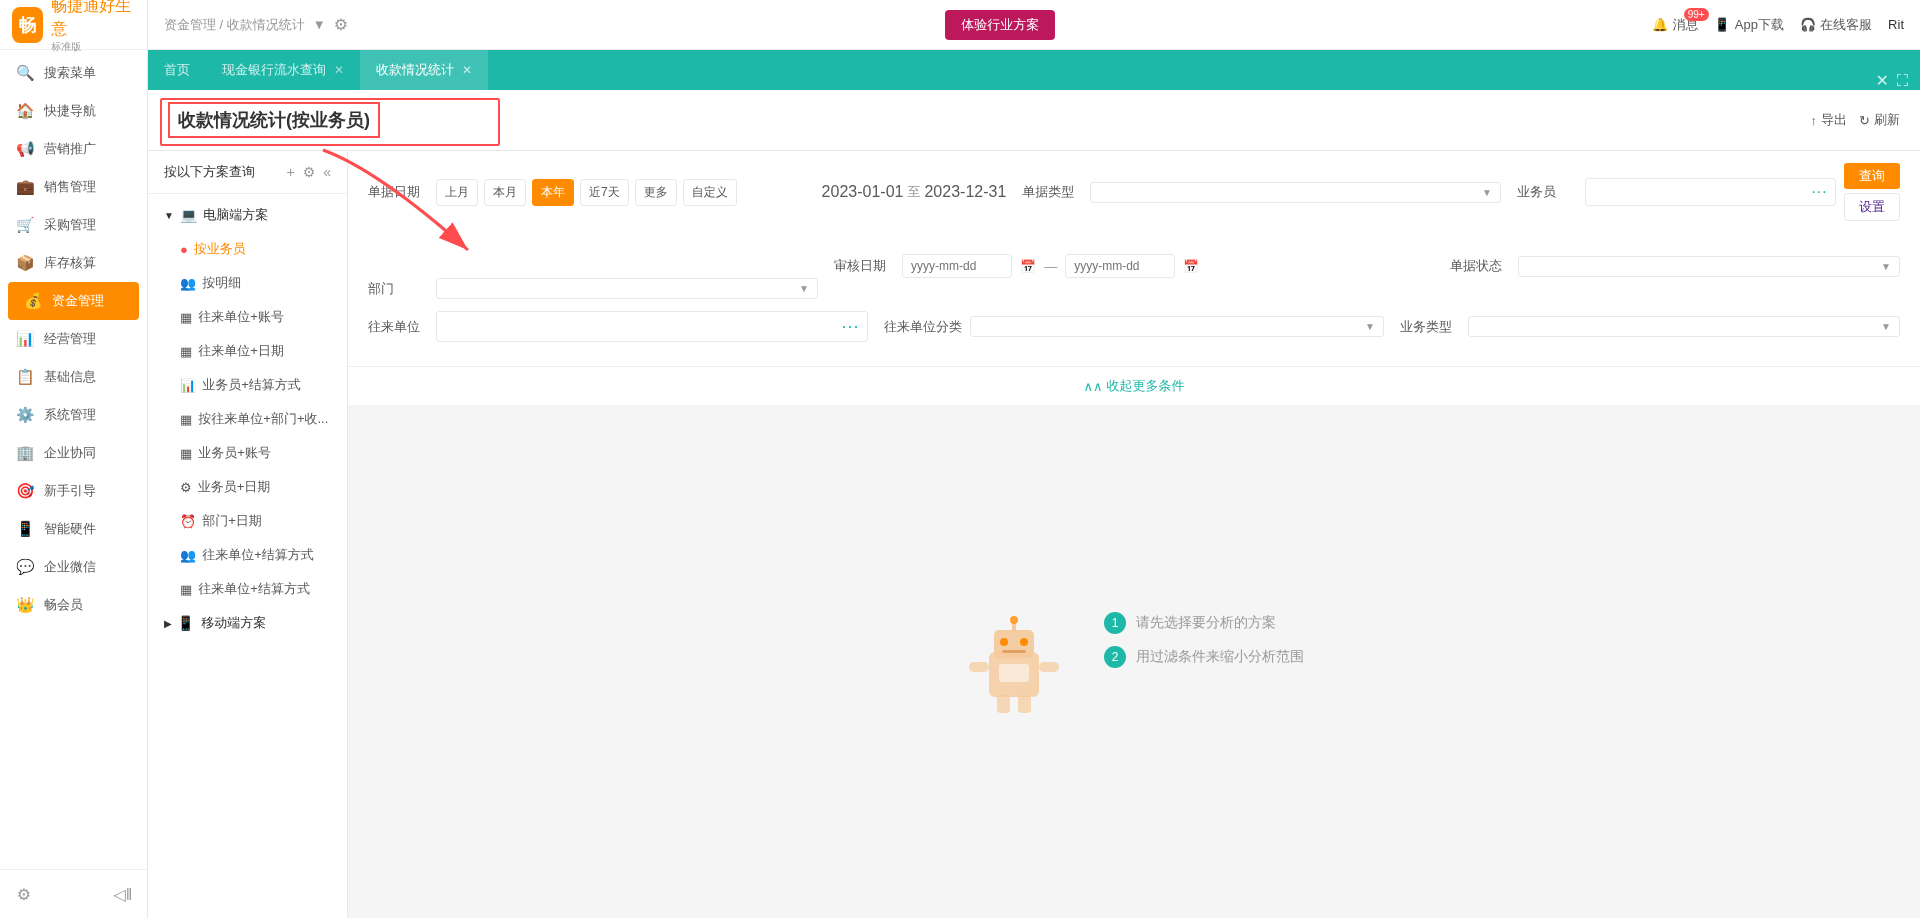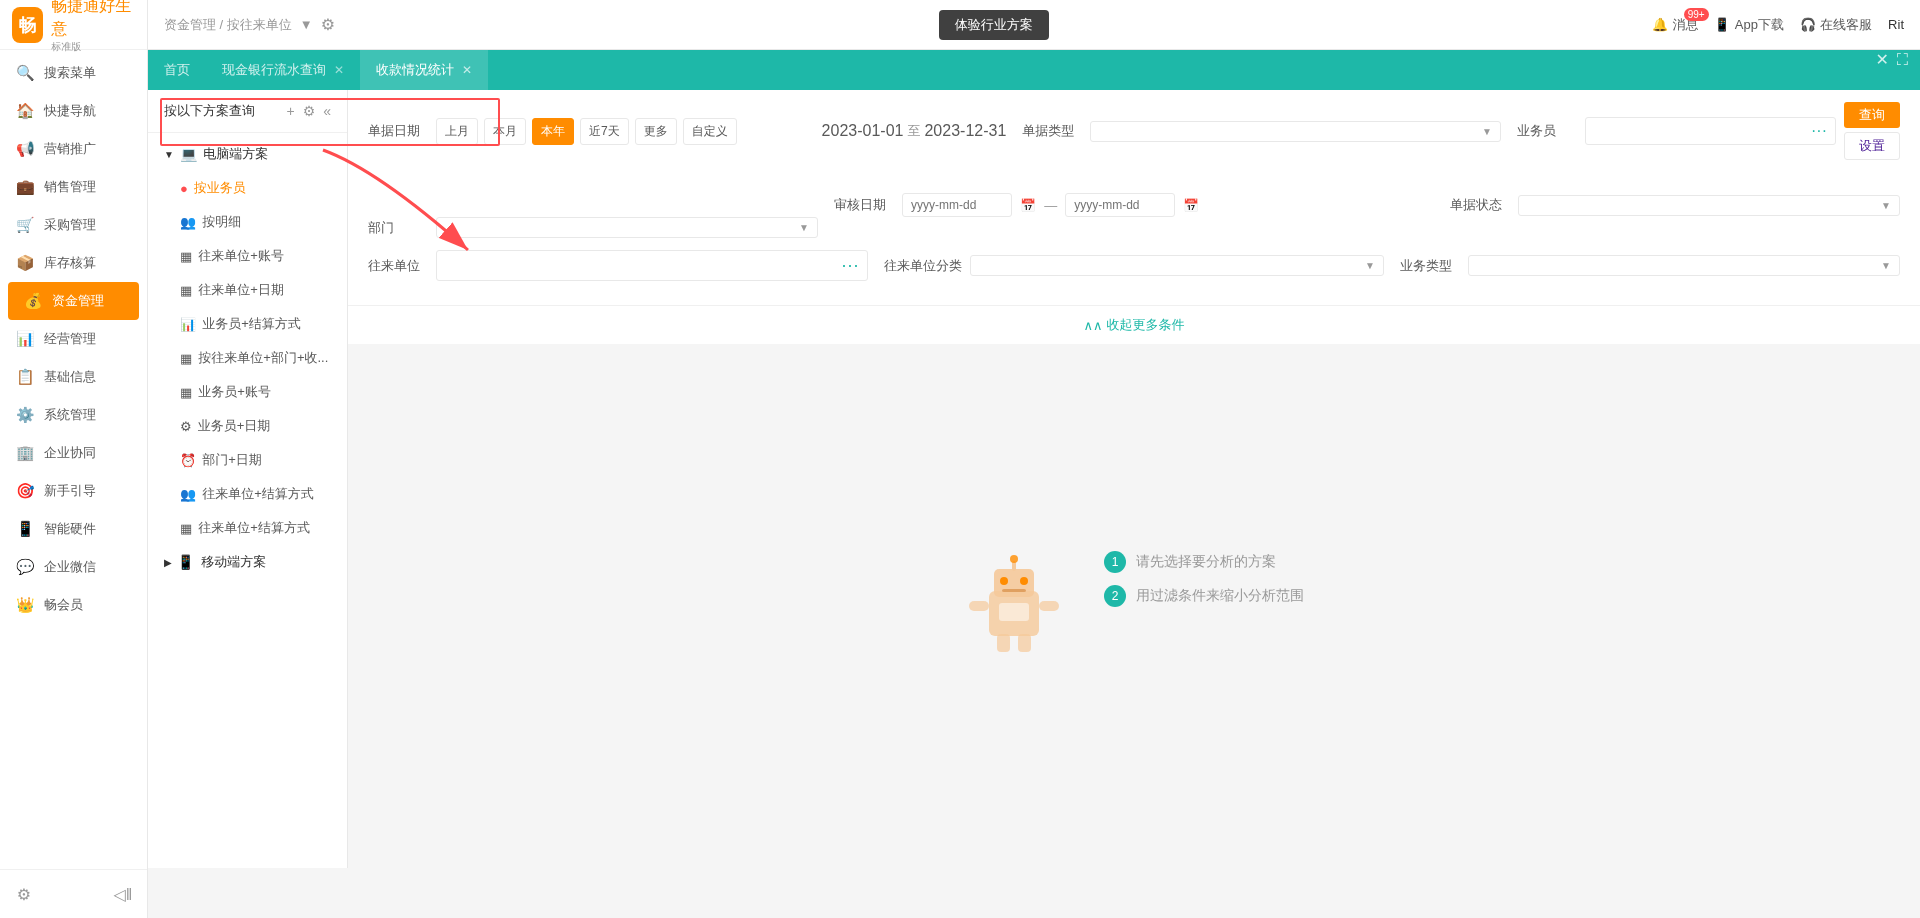--- a/index.html
+++ b/index.html
@@ -37,32 +37,32 @@
     .header {
       position: fixed; left: 148px; top: 0; right: 0; height: 50px;
       background: #fff; border-bottom: 1px solid #e8e8e8;
       display: flex; align-items: center; justify-content: space-between; padding: 0 16px; z-index: 100;
     }
     .header-left { display: flex; align-items: center; gap: 8px; }
     .header-center { display: flex; align-items: center; gap: 8px; }
     .header-btn {
       padding: 6px 16px; border-radius: 4px; font-size: 13px; cursor: pointer; border: none;
     }
-    .header-btn-primary { background: #404040; color: #fff; }
+    .header-btn-primary { background: #be185d; color: #fff; }
     .header-right { display: flex; align-items: center; gap: 16px; }
     .header-right-item { display: flex; align-items: center; gap: 4px; font-size: 13px; color: #595959; cursor: pointer; position: relative; }
     .badge {
       position: absolute; top: -8px; right: -10px;
       background: #ff4d4f; color: #fff; font-size: 10px; padding: 1px 4px; border-radius: 8px; min-width: 18px; text-align: center;
     }
 
     
     .tab-bar {
       position: fixed; left: 148px; top: 50px; right: 0; height: 40px;
-      background: #1eb8a8; display: flex; align-items: flex-start; z-index: 99;
+      background: #1eb8a8; display: flex; align-items: flex-end; z-index: 99;
     }
     .tab-item {
       display: flex; align-items: center; padding: 0 16px; height: 40px;
       font-size: 13px; cursor: pointer; color: rgba(255,255,255,0.8);
     }
     .tab-item.active { background: rgba(255,255,255,0.15); color: #fff; }
     .tab-item .tab-close { margin-left: 8px; font-size: 12px; opacity: 0.7; }
     .tab-home { color: rgba(255,255,255,0.8); }
     .tab-right { margin-left: auto; display: flex; align-items: center; gap: 8px; padding-right: 12px; }
     .tab-right-icon { color: rgba(255,255,255,0.8); cursor: pointer; font-size: 16px; }
@@ -235,21 +235,21 @@
     </div>
   </div>
   <div class="sidebar-footer">
     <div class="sidebar-footer-icon">⚙</div>
     <div class="sidebar-footer-icon">◁‖</div>
   </div>
 </div>
 
 <div class="header">
   <div class="header-left">
-    <span style="color:#999;font-size:13px;">资金管理 / 按往来单位</span>
+    <span style="color:#999;font-size:13px;">资金管理 / 收款情况统计</span>
     <span style="color:#999;cursor:pointer;">▼</span>
     <span style="color:#999;cursor:pointer;font-size:16px;">⚙</span>
   </div>
   <div class="header-center">
     <button class="header-btn header-btn-primary">体验行业方案</button>
   </div>
   <div class="header-right">
     <div class="header-right-item">
       <span>🔔</span>
       <span>消息</span>
@@ -282,20 +282,33 @@
     <span class="tab-close">✕</span>
   </div>
   <div class="tab-right">
     <span class="tab-right-icon">✕</span>
     <span class="tab-right-icon">⛶</span>
   </div>
 </div>
 
 <div class="main-content">
 
+  <div class="page-header">
+    <div class="page-title">收款情况统计(按业务员)</div>
+    <div class="page-actions">
+      <div class="action-btn">
+        <span>↑</span>
+        <span>导出</span>
+      </div>
+      <div class="action-btn">
+        <span>↻</span>
+        <span>刷新</span>
+      </div>
+    </div>
+  </div>
 
   <div class="content-area">
 
     <div class="scheme-panel">
       <div class="scheme-header">
         <span>按以下方案查询</span>
         <div class="scheme-header-icons">
           <span class="scheme-icon-btn">+</span>
           <span class="scheme-icon-btn">⚙</span>
           <span class="scheme-icon-btn">«</span>

